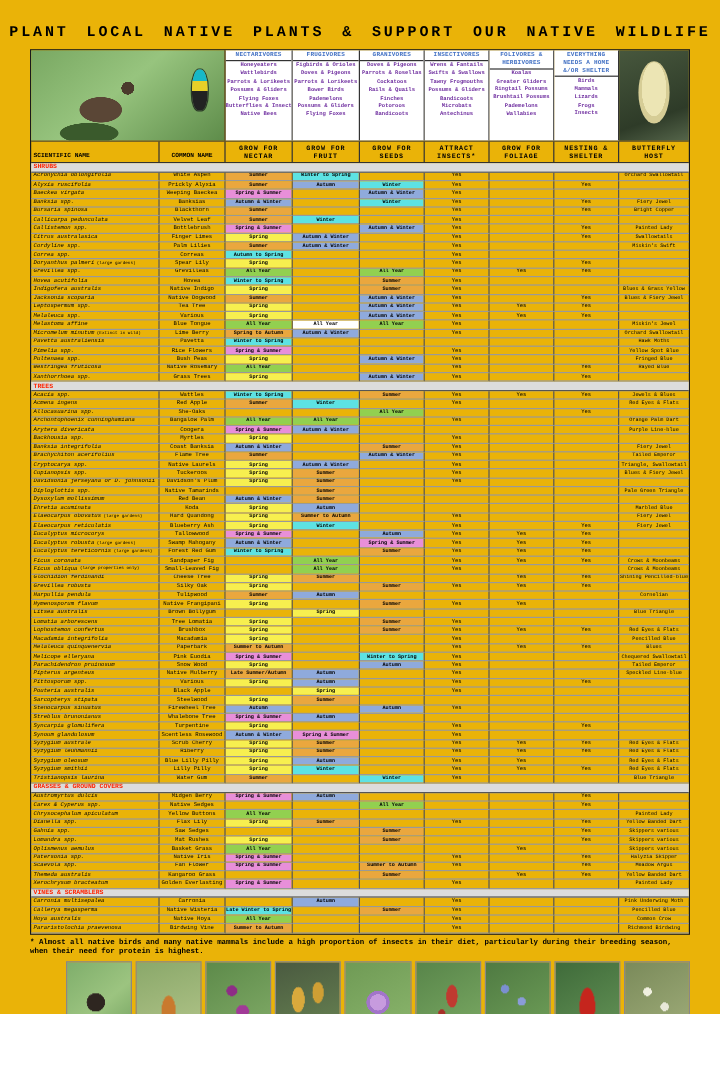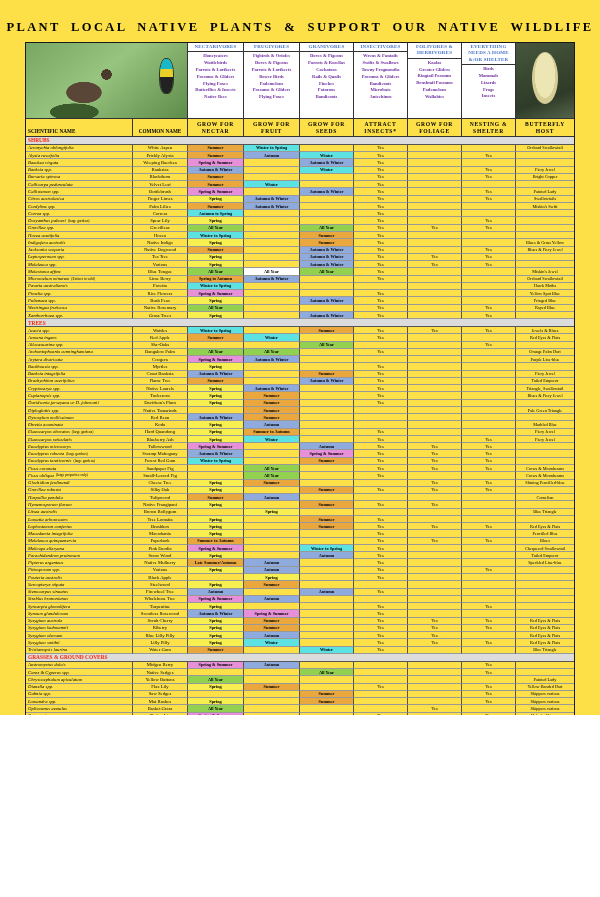--- a/index.html
+++ b/index.html
@@ -1,16 +1,16 @@
 <!DOCTYPE html>
 <html><head>
 <meta charset="utf-8">
 <style>
   html,body{margin:0;padding:0;background:#ffffff;}
-  .poster{width:600px;height:715px;background:#fde047;font-family:Liberation Serif, serif;color:#000;overflow:hidden;position:relative;}
+  .poster{width:600px;height:845px;background:#eab308;font-family:Liberation Mono, monospace;color:#000;overflow:hidden;position:relative;}
   .title{margin-top:20px;text-align:center;font-weight:bold;font-size:12.5px;letter-spacing:2.4px;word-spacing:5px;}
   .tablewrap{margin:7px 25px 0 25px;border:1.5px solid #1a1a1a;--cols:107px 55px 56px 56px 54px 54px 54px 54px 1fr;}
   .grid{display:grid;grid-template-columns:var(--cols);}
   
   .header-top{height:75px;}
   .header-top > div{border-right:1px solid #333;overflow:hidden;}
   .header-top > div:last-child{border-right:none;}
   .left-photo{grid-column:1 / span 2;position:relative;
     background:
       radial-gradient(ellipse 30px 18px at 36% 66%, #5a4636 0 58%, rgba(0,0,0,0) 60%),

